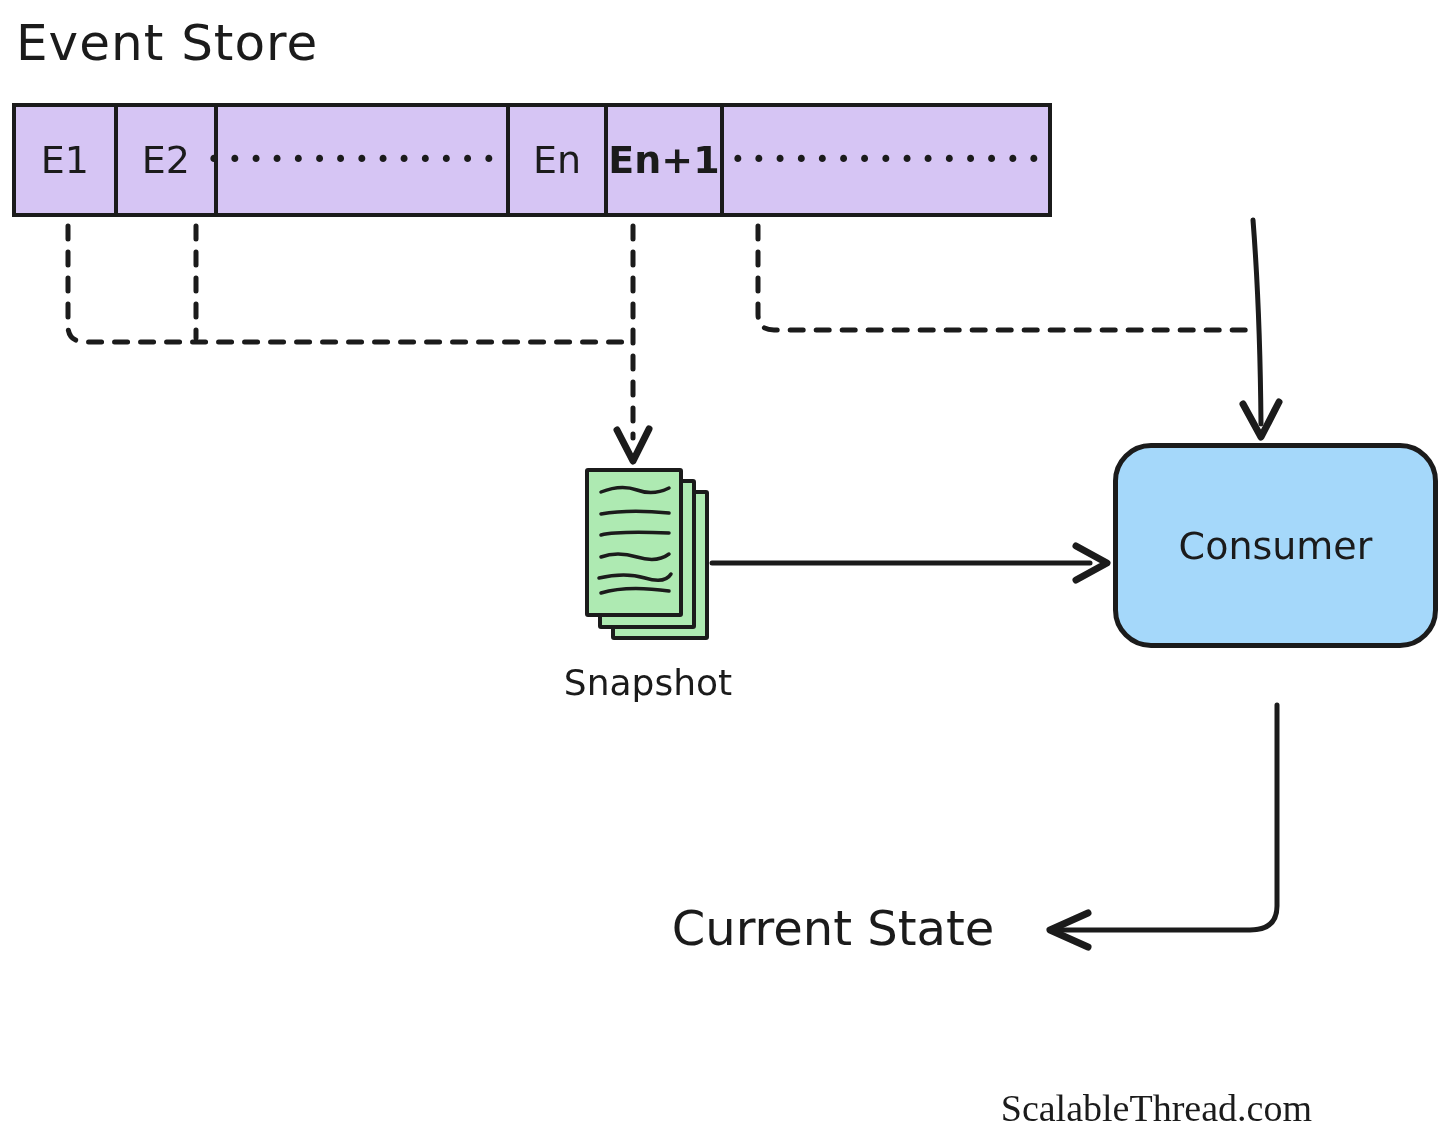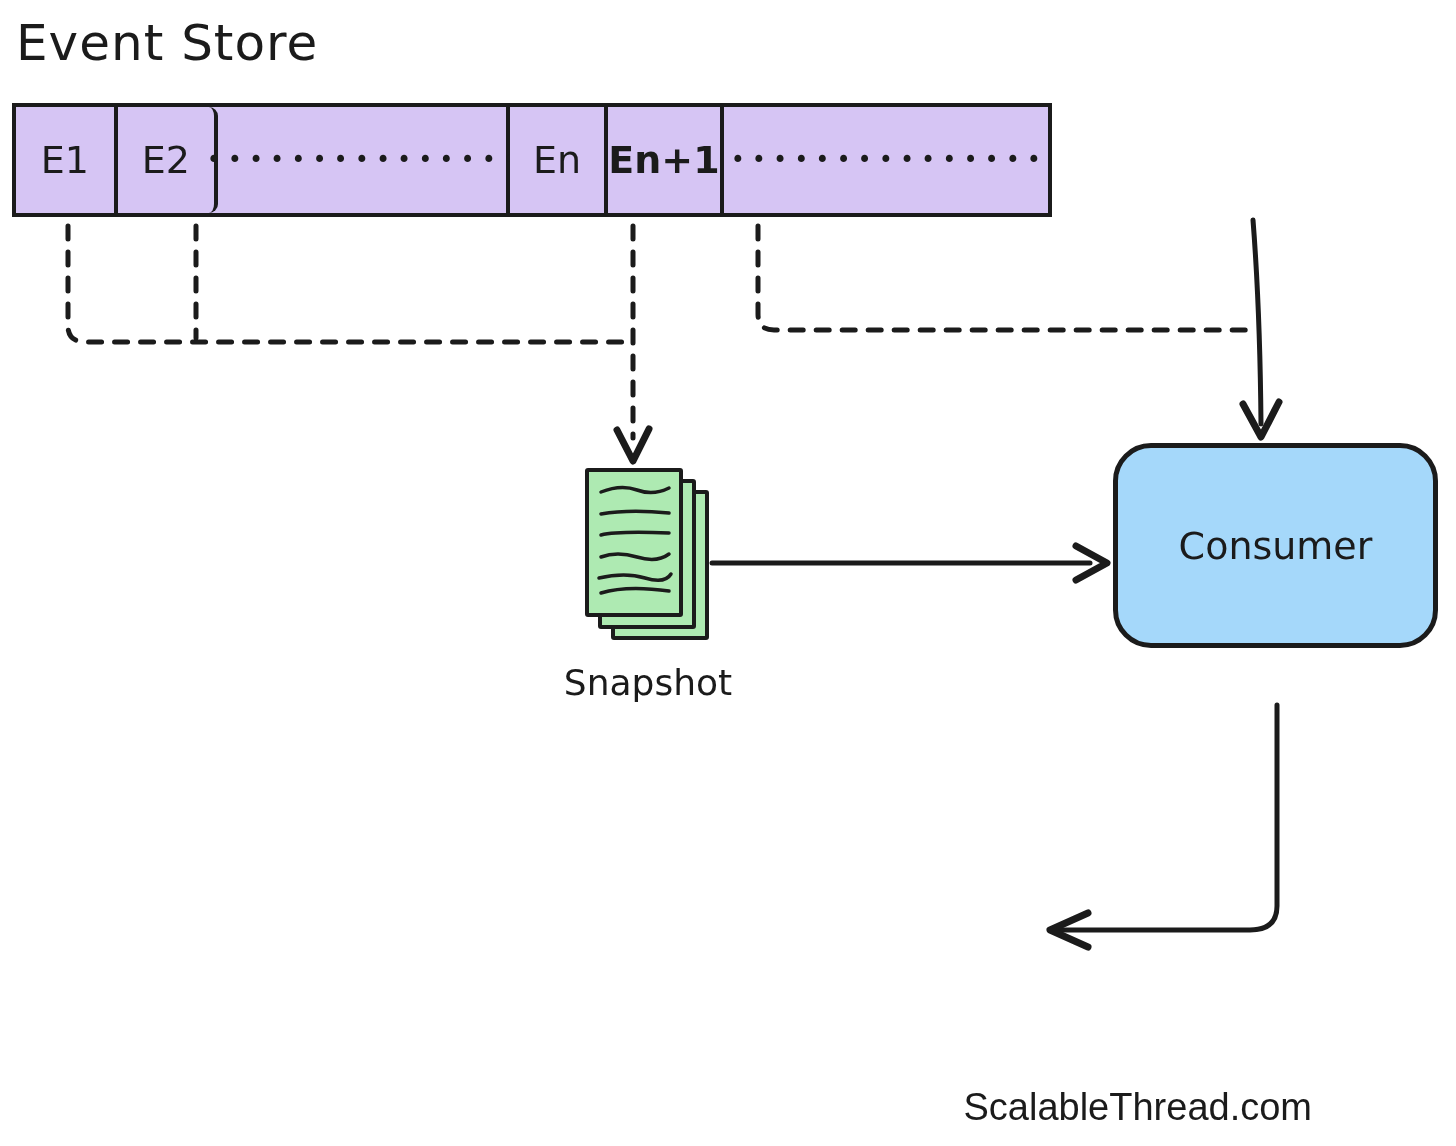--- a/index.html
+++ b/index.html
@@ -37,21 +37,21 @@
   .event-cell{
     box-sizing:border-box;
     border-right:4px solid var(--ink,#1b1b1b);
     display:flex;align-items:center;justify-content:center;
     font-size:38px;
     background:var(--event-fill,#d6c5f4);
     white-space:nowrap;
   }
   .event-cell:last-child{border-right:none;}
   .cell-e1{width:130px;}
-  .cell-e2{width:128px;border-radius:9px;}
+  .cell-e2{width:128px;}
   .cell-gap1{width:292px;}
   .cell-en{width:126px;}
   .cell-en1{width:129px;font-weight:bold;}
   .cell-gap2{width:331px;}
   .cell-enn{width:122px;}
   .gap-dots{font-size:24px;letter-spacing:7px;text-indent:7px;}
 
   
   .page{
     position:absolute;width:98px;height:149px;
@@ -84,21 +84,21 @@
 
   
   .current-state-label{
     position:absolute;left:652px;top:900px;width:362px;
     font-size:48px;white-space:nowrap;text-align:center;
   }
 
   
   .watermark{
     position:absolute;right:144px;top:1086px;
-    font-family:Liberation Sans, sans-serif;
+    font-family:Liberation Serif, serif;
     font-size:38px;white-space:nowrap;
   }
 </style>
 </head>
 <body>
 
 <div id="canvas" style="--ink: #1b1b1b; --event-fill: #d6c5f4; --snapshot-fill: #aeeab2; --consumer-fill: #a5d8fa; background: rgb(255, 255, 255);">
 
   <svg id="connectors" viewBox="0 0 1456 1146">
 
@@ -157,16 +157,17 @@
         <path d="M12 121 Q38 113 80 119"></path>
       </g>
     </svg>
   </div>
   <div class="snapshot-label">Snapshot</div>
 
   <div class="consumer-box">
     <span>Consumer</span>
   </div>
 
+  <div class="current-state-label">Current State</div>
 
   <div class="watermark">ScalableThread.com</div>
 
 </div>
 
 </body></html>

